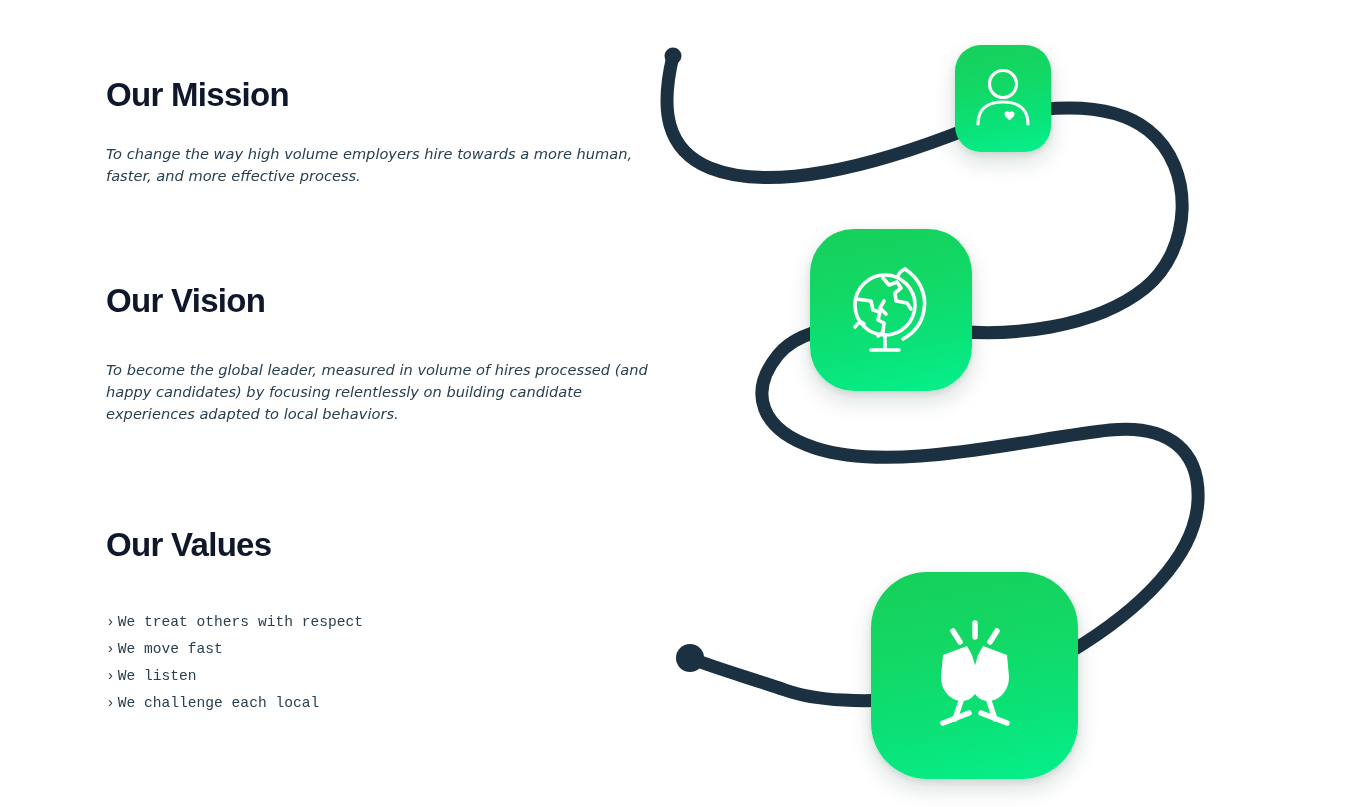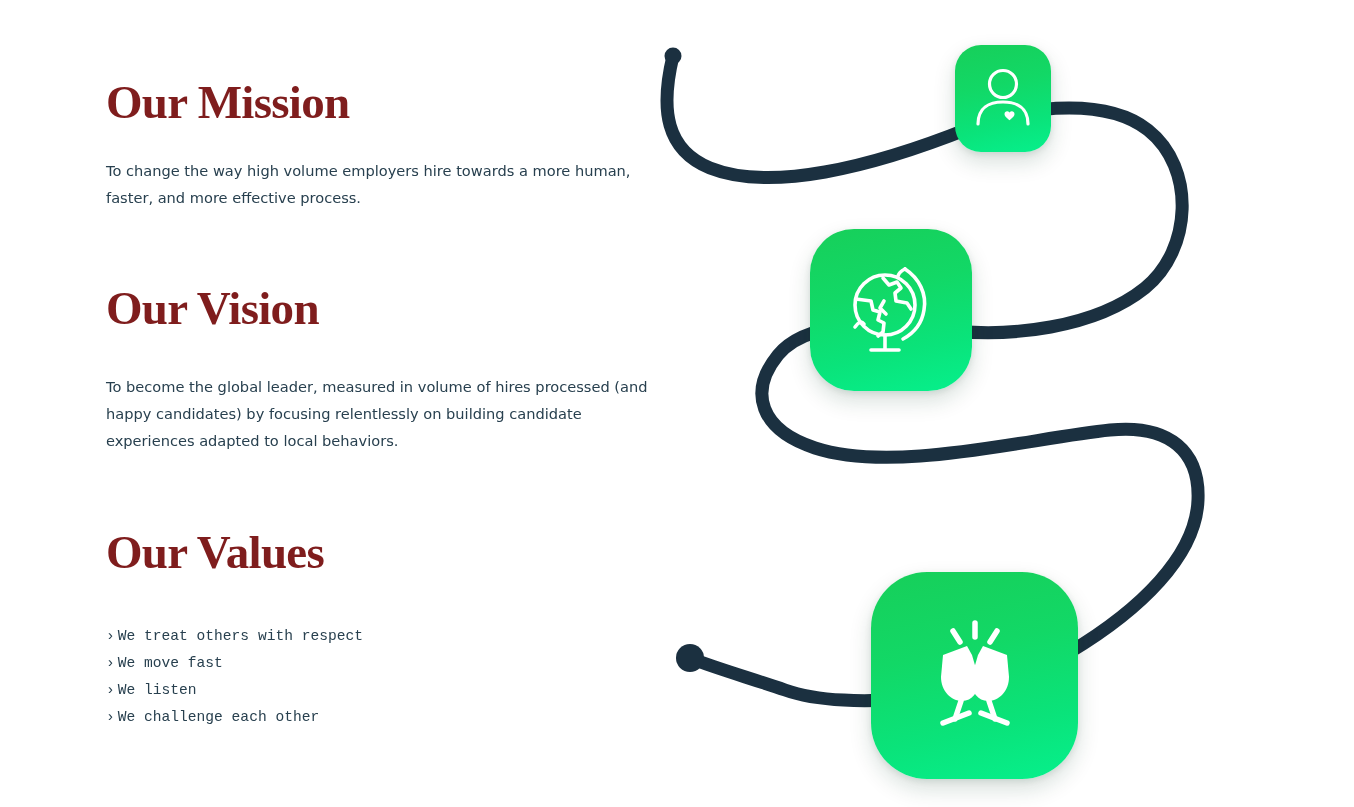--- a/index.html
+++ b/index.html
@@ -32,38 +32,39 @@
     width: 560px;
     height: 807px;
   }
 
   .section { position: absolute; left: 0; width: 560px; }
   .section-mission { top: 78px; }
   .section-vision  { top: 284px; }
   .section-values  { top: 508px; margin-top: 20px; }
 
   .heading {
-    font-family: Liberation Serif, serif;
+    font-family: Liberation Sans, sans-serif;
     font-weight: 700;
-    font-size: 47px;
+    font-size: 33px;
     line-height: 1.05;
     letter-spacing: -0.7px;
-    color: #7f1d1d;
+    color: #0f172a;
     margin: 0;
     white-space: nowrap;
   }
 
   .body-text {
     margin: 0;
     font-family: "DejaVu Sans", "Liberation Sans", sans-serif;
     font-size: 14.6px;
-    line-height: 27px;
+    line-height: 22px;
     color: #28404f;
     max-width: 552px;
     font-weight: 400;
+    font-style: italic;
   }
   .mission-body { margin-top: 30px; }
   .vision-body  { margin-top: 40px; }
 
   .values-list {
     list-style: none;
     margin: 0;
     padding: 0;
     margin-top: 46px;
   }
@@ -129,21 +130,21 @@
       <p class="body-text vision-body">To become the global leader, measured in volume of hires processed  (and happy candidates) by focusing relentlessly on building candidate experiences adapted to local behaviors.</p>
     </section>
 
     <section class="section section-values">
       <h2 class="heading">Our Values</h2>
       <ul class="values-list" id="values-list">
 
       <li><span class="chev">›</span><span>We treat others with respect</span></li>
           <li><span class="chev">›</span><span>We move fast</span></li>
           <li><span class="chev">›</span><span>We listen</span></li>
-          <li><span class="chev">›</span><span>We challenge each other</span></li>
+          <li><span class="chev">›</span><span>We challenge each local</span></li>
         </ul>
     </section>
 
   </div>
 
   <div class="graphic">
 
     <svg class="path-layer" viewBox="0 0 714 807" aria-hidden="true">
 
       <g fill="none" stroke="#1b3040" stroke-width="13" stroke-linecap="round">

